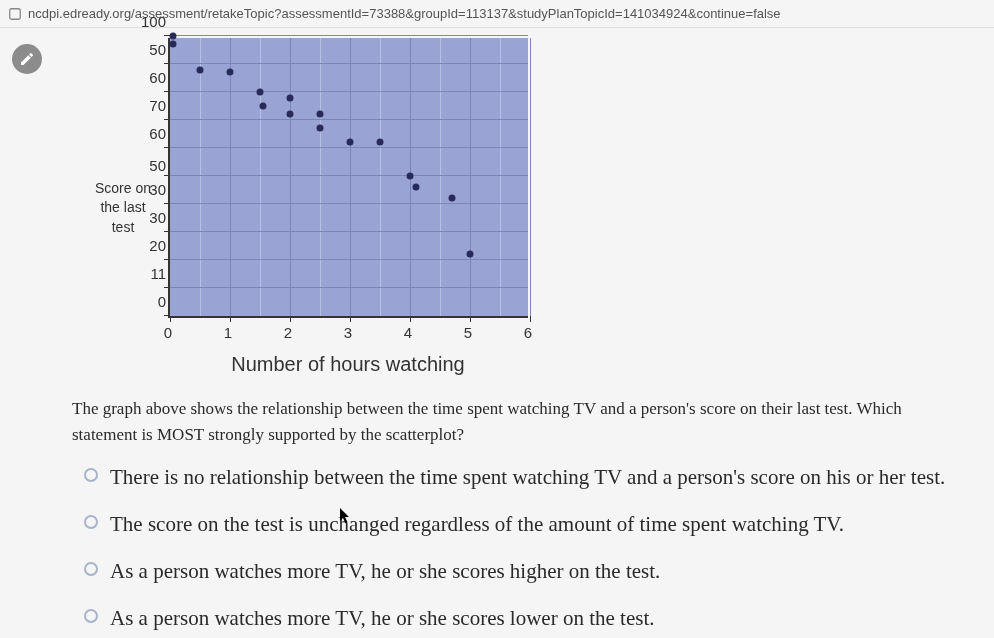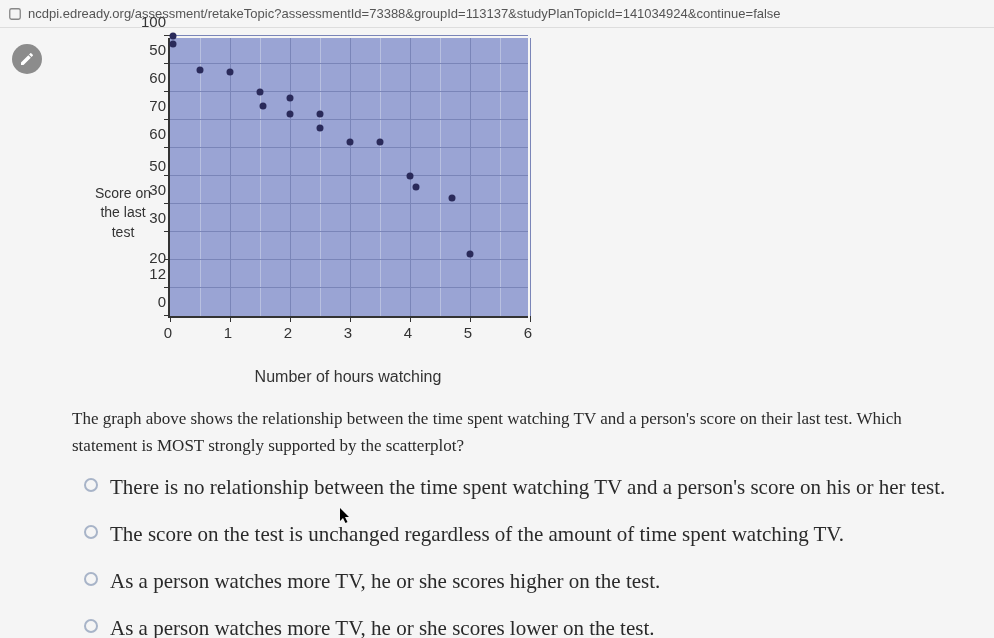--- a/index.html
+++ b/index.html
@@ -117,23 +117,23 @@
       margin-top: 6px;
     }
     .x-tick {
       position: absolute;
       transform: translateX(-50%);
       top: 0;
     }
     .x-title {
       text-align: center;
       width: 360px;
-      font-size: 16px;
+      font-size: 20px;
       color: #333;
-      margin-top: 20px;
+      margin-top: 4px;
       line-height: 1.4;
     }
     .question {
       margin: 18px 30px 0 72px;
       font-size: 17px;
       color: #2a2a2a;
       line-height: 1.55;
       font-family: Georgia, 'Times New Roman', serif;
     }
     .options {
@@ -185,22 +185,22 @@
 <div class="content">
   <div class="chart-row">
     <div class="y-title" id="ylbl">
         <div>Score on</div>
         <div>the last</div>
         <div>test</div>
       </div>
     <div class="chart-wrap">
       <div class="y-ticks" id="yticks">
           <div class="y-tick" style="bottom: 0px;">0</div>
-          <div class="y-tick" style="bottom: 28px;">12</div>
-          <div class="y-tick" style="bottom: 44px;">20</div>
+          <div class="y-tick" style="bottom: 28px;">11</div>
+          <div class="y-tick" style="bottom: 56px;">20</div>
           <div class="y-tick" style="bottom: 84px;">30</div>
           <div class="y-tick" style="bottom: 112px;">30</div>
           <div class="y-tick" style="bottom: 136px;">50</div>
           <div class="y-tick" style="bottom: 168px;">60</div>
           <div class="y-tick" style="bottom: 196px;">70</div>
           <div class="y-tick" style="bottom: 224px;">60</div>
           <div class="y-tick" style="bottom: 252px;">50</div>
           <div class="y-tick" style="bottom: 280px;">100</div>
         </div>
       <div class="plot" id="plot">

